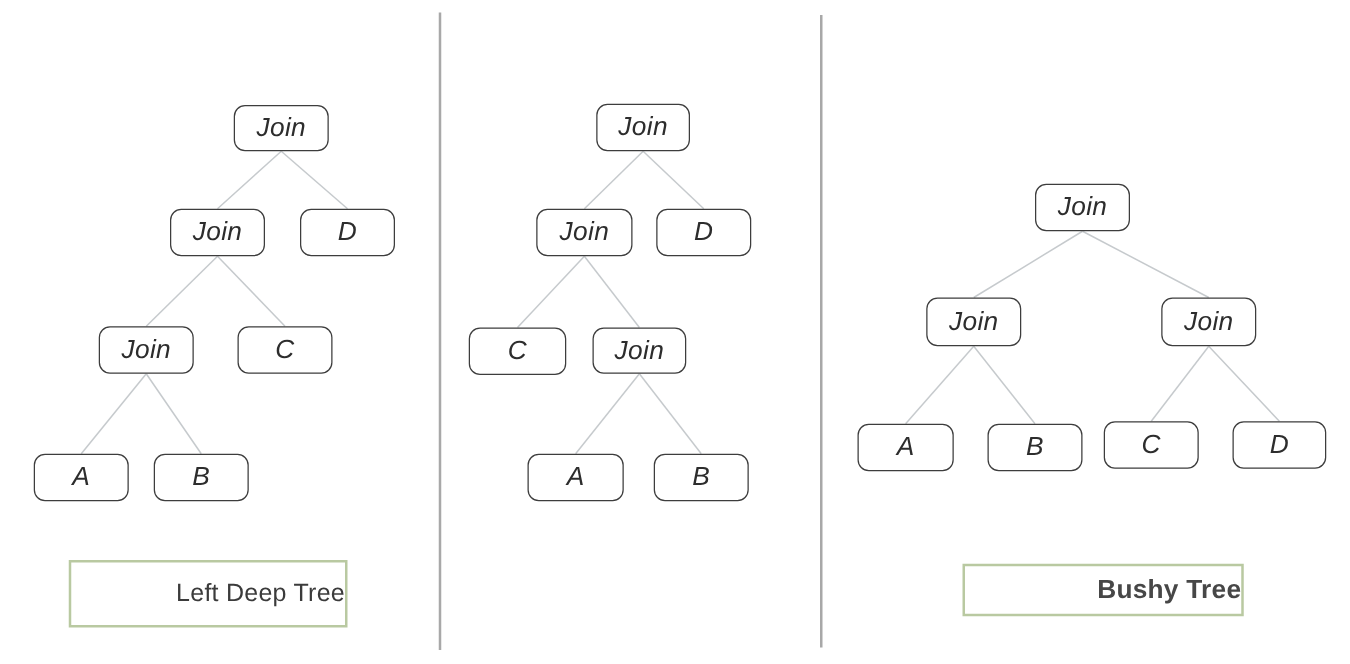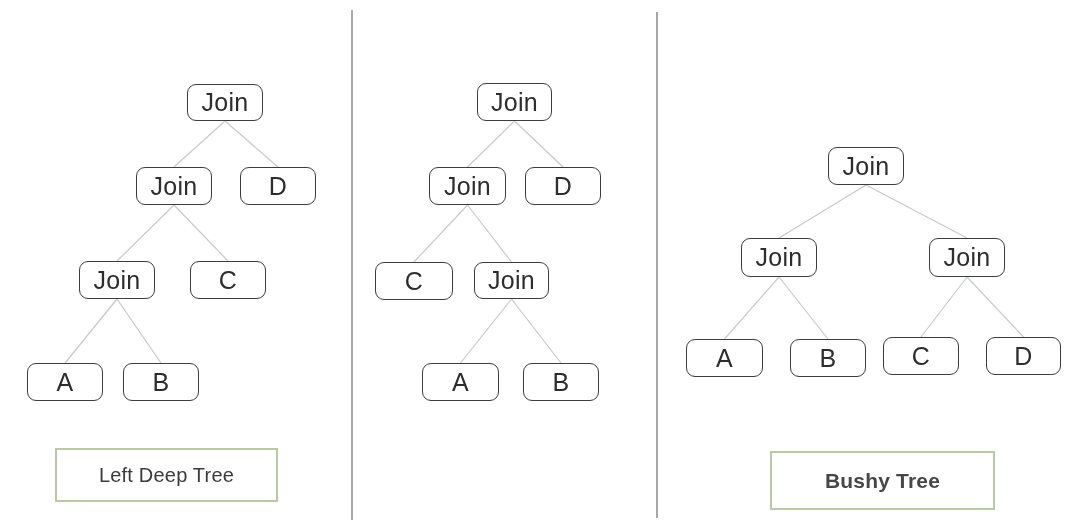--- a/index.html
+++ b/index.html
@@ -30,37 +30,38 @@
   }
   .node {
     position: absolute;
     box-sizing: border-box;
     background: #ffffff;
     border: 1.6px solid var(--node-border, #3d3d3d);
     border-radius: 9px;
     display: flex;
     align-items: center;
     justify-content: center;
-    font-size: 25px;
+    font-size: 21px;
     letter-spacing: 0.3px;
     color: var(--node-text, #2d2d2d);
+    font-style: italic;
   }
   .divider {
     position: absolute;
     width: 2px;
     background: var(--divider, #a8a8a8);
   }
   .caption {
     position: absolute;
     box-sizing: border-box;
     background: #ffffff;
     border: 2px solid var(--caption-border, #b9c9a1);
     display: flex;
     align-items: center;
-    justify-content: center;
+    justify-content: flex-end;
     font-size: 20px;
     color: var(--caption-text, #3b3b3b);
     letter-spacing: 0.2px;
   }
   .caption.bold {
     font-weight: bold;
     font-size: 21px;
     color: #474747;
   }
 </style>
@@ -87,21 +88,21 @@
       <line x1="779" y1="277" x2="828" y2="339" class="edge"></line>
       <line x1="967" y1="277" x2="921" y2="337" class="edge"></line>
       <line x1="967" y1="277" x2="1023.5" y2="337" class="edge"></line>
     </svg>
 
   <div class="caption" style="left:55px; top:448px; width:223px; height:54px;">
     <span>Left Deep Tree</span>
   </div>
 
 
-  <div class="caption bold" style="left:770px; top:451px; width:225px; height:59px;">
+  <div class="caption bold" style="left:770px; top:451px; width:225px; height:42px;">
     <span>Bushy Tree</span>
   </div>
 <div class="node" style="left: 187px; top: 84px; width: 76px; height: 37px;">Join</div>
     <div class="node" style="left: 136px; top: 167px; width: 76px; height: 38px;">Join</div>
     <div class="node" style="left: 240px; top: 167px; width: 76px; height: 38px;">D</div>
     <div class="node" style="left: 79px; top: 261px; width: 76px; height: 38px;">Join</div>
     <div class="node" style="left: 190px; top: 261px; width: 76px; height: 38px;">C</div>
     <div class="node" style="left: 27px; top: 363px; width: 76px; height: 38px;">A</div>
     <div class="node" style="left: 123px; top: 363px; width: 76px; height: 38px;">B</div>
     <div class="node" style="left: 477px; top: 83px; width: 75px; height: 38px;">Join</div>

